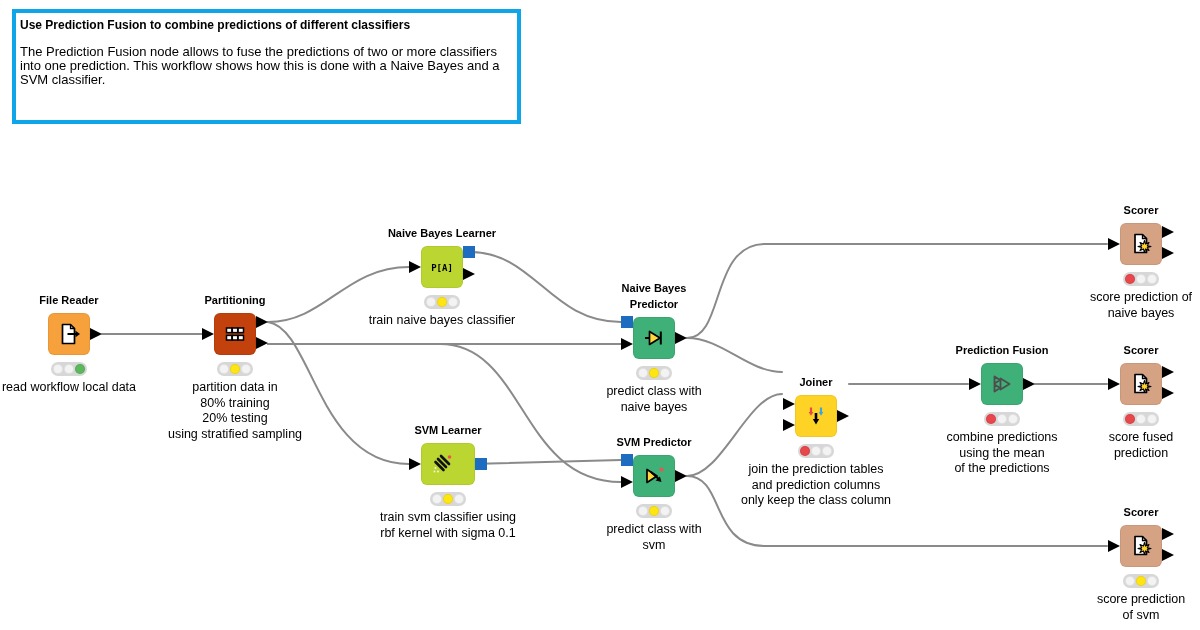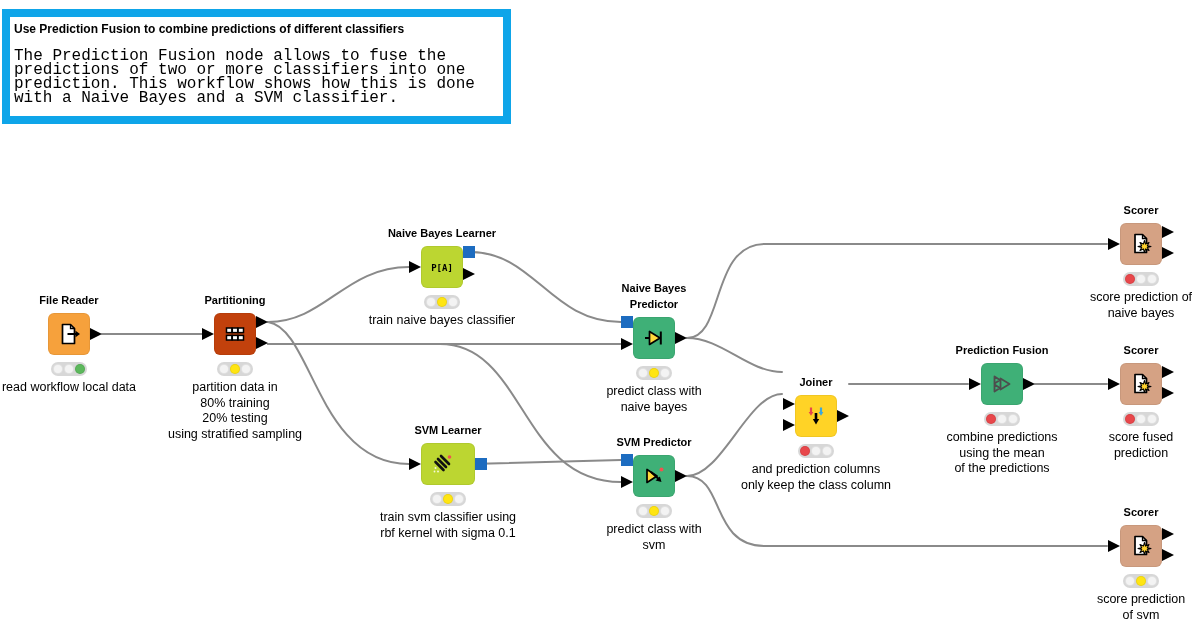--- a/index.html
+++ b/index.html
@@ -1,23 +1,23 @@
 <!DOCTYPE html>
 <html><head>
 <meta charset="utf-8">
 <style>
   html,body{margin:0;padding:0;}
   body{width:1200px;height:630px;background:#ffffff;position:relative;overflow:hidden;
        font-family:"Liberation Sans","DejaVu Sans",sans-serif;color:#000;}
   #canvas{position:absolute;inset:0;width:1200px;height:630px;}
   
-  .annotation{position:absolute;left:2px;top:9px;width:509px;height:115px;box-sizing:border-box;
-      border:8px solid #0ea5e9;background:#ffffff;padding:5px 3px 5px 4px;z-index:3;}
+  .annotation{position:absolute;left:12px;top:9px;width:509px;height:115px;box-sizing:border-box;
+      border:4px solid #0ea5e9;background:#ffffff;padding:5px 3px 5px 4px;z-index:3;}
   .annotation .atitle{font-size:12px;font-weight:bold;line-height:14px;margin-bottom:13px;}
-  .annotation .abody{font-size:16px;line-height:14px;font-family:Liberation Mono, monospace;}
+  .annotation .abody{font-size:13px;line-height:14px;}
   
   svg.wires{position:absolute;left:0;top:0;z-index:1;}
   svg.wires path{fill:none;stroke:#8a8a8a;stroke-width:2;stroke-linecap:round;}
   
   .node{position:absolute;width:42px;height:42px;border-radius:6px;z-index:2;
         box-shadow:inset 0 0 0 1px rgba(0,0,0,0.06);}
   .node svg.icon{position:absolute;left:8px;top:8px;width:26px;height:26px;}
   .ntitle{position:absolute;bottom:calc(100% + 5px);left:50%;transform:translateX(-50%);
           font-size:11px;font-weight:bold;line-height:16px;text-align:center;white-space:nowrap;}
   .ntitle span{display:block;}
@@ -227,20 +227,21 @@
     </svg>
     <span class="p p-in tri" style="top:3px"></span>
     <span class="p p-in tri" style="top:24px"></span>
     <span class="p p-out tri" style="top:14.5px"></span>
     <div class="tlight">
       <span class="dot red"></span>
         <span class="dot off"></span>
         <span class="dot off"></span>
     </div>
     <div class="ncap">
+        <span>join the prediction tables</span>
         <span>and prediction columns</span>
         <span>only keep the class column</span>
       </div>
   </div>
 
   <div class="node" style="left: 981px; top: 363px; background: rgb(63, 176, 119);">
     <div class="ntitle">
         <span>Prediction Fusion</span>
       </div>
     <svg class="icon" viewBox="0 0 26 26">

